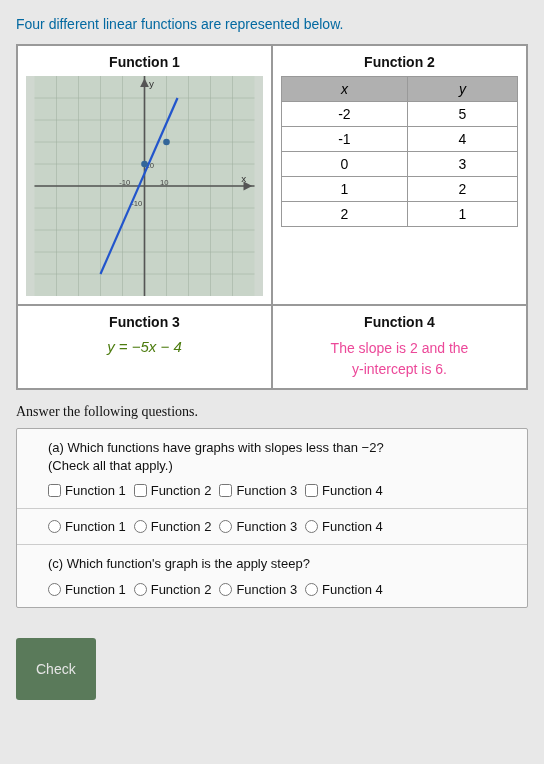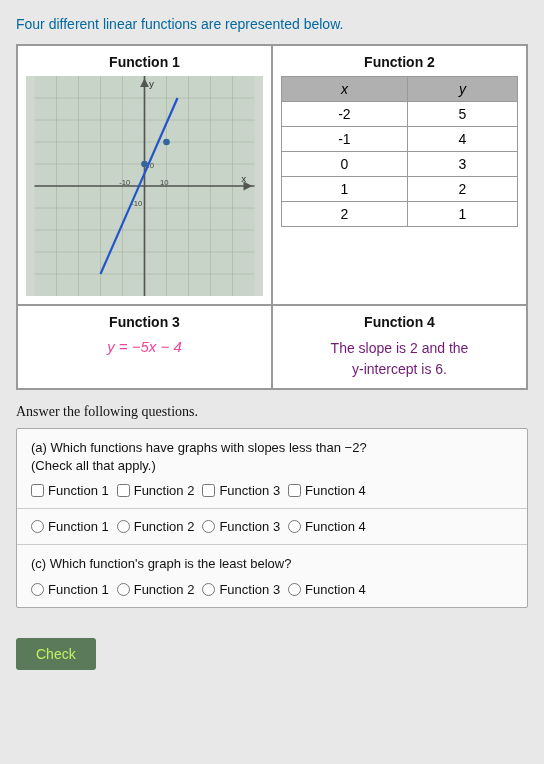--- a/index.html
+++ b/index.html
@@ -59,45 +59,45 @@
       font-style: italic;
       font-weight: normal;
     }
     .func2-table td {
       background: #fff;
     }
     
     .func3-equation {
       font-size: 15px;
       margin-top: 8px;
+      color: #4d7c0f;
+      font-style: italic;
+    }
+    
+    .func4-desc {
+      font-size: 14px;
+      margin-top: 8px;
       color: #ec4899;
-      font-style: italic;
-    }
-    
-    .func4-desc {
-      font-size: 14px;
-      margin-top: 8px;
-      color: #701a75;
       line-height: 1.5;
     }
     
     .questions-label {
       font-size: 14px;
       margin-bottom: 8px;
       color: #111;
       font-family: Liberation Serif, serif;
     }
     .questions-box {
       border: 1px solid #aaa;
       background: #fafafa;
       border-radius: 2px;
       overflow: hidden;
     }
     .question-block {
-      padding: 10px 14px;
+      padding: 10px 31px;
       border-bottom: 1px solid #ccc;
     }
     .question-block:last-child {
       border-bottom: none;
     }
     .question-text {
       font-size: 13px;
       color: #111;
       margin-bottom: 8px;
       line-height: 1.4;
@@ -114,23 +114,23 @@
       gap: 4px;
       font-size: 13px;
       color: #111;
     }
     .option-item input[type="checkbox"],
     .option-item input[type="radio"] {
       cursor: pointer;
     }
     .check-btn {
       background: #5a7a5a;
-      color: #bef264;
+      color: #e5e5e5;
       border: none;
-      padding: 8px 20px;
+      padding: 23px 20px;
       font-size: 14px;
       cursor: pointer;
       border-radius: 3px;
       margin-top: 14px;
     }
     
     .graph-svg {
       width: 100%;
       height: 100%;
     }
@@ -281,21 +281,21 @@
         <input type="radio" name="qb" style=""> Function 3
       </label>
       <label class="option-item">
         <input type="radio" name="qb" style=""> Function 4
       </label>
     </div>
   </div>
 
   <div class="question-block">
     <div class="question-text">
-      (c) Which function's graph is the least below?
+      (c) Which function's graph is the apply steep?
     </div>
     <div class="options-row">
       <label class="option-item">
         <input type="radio" name="qc" style=""> Function 1
       </label>
       <label class="option-item">
         <input type="radio" name="qc" style=""> Function 2
       </label>
       <label class="option-item">
         <input type="radio" name="qc" style=""> Function 3

